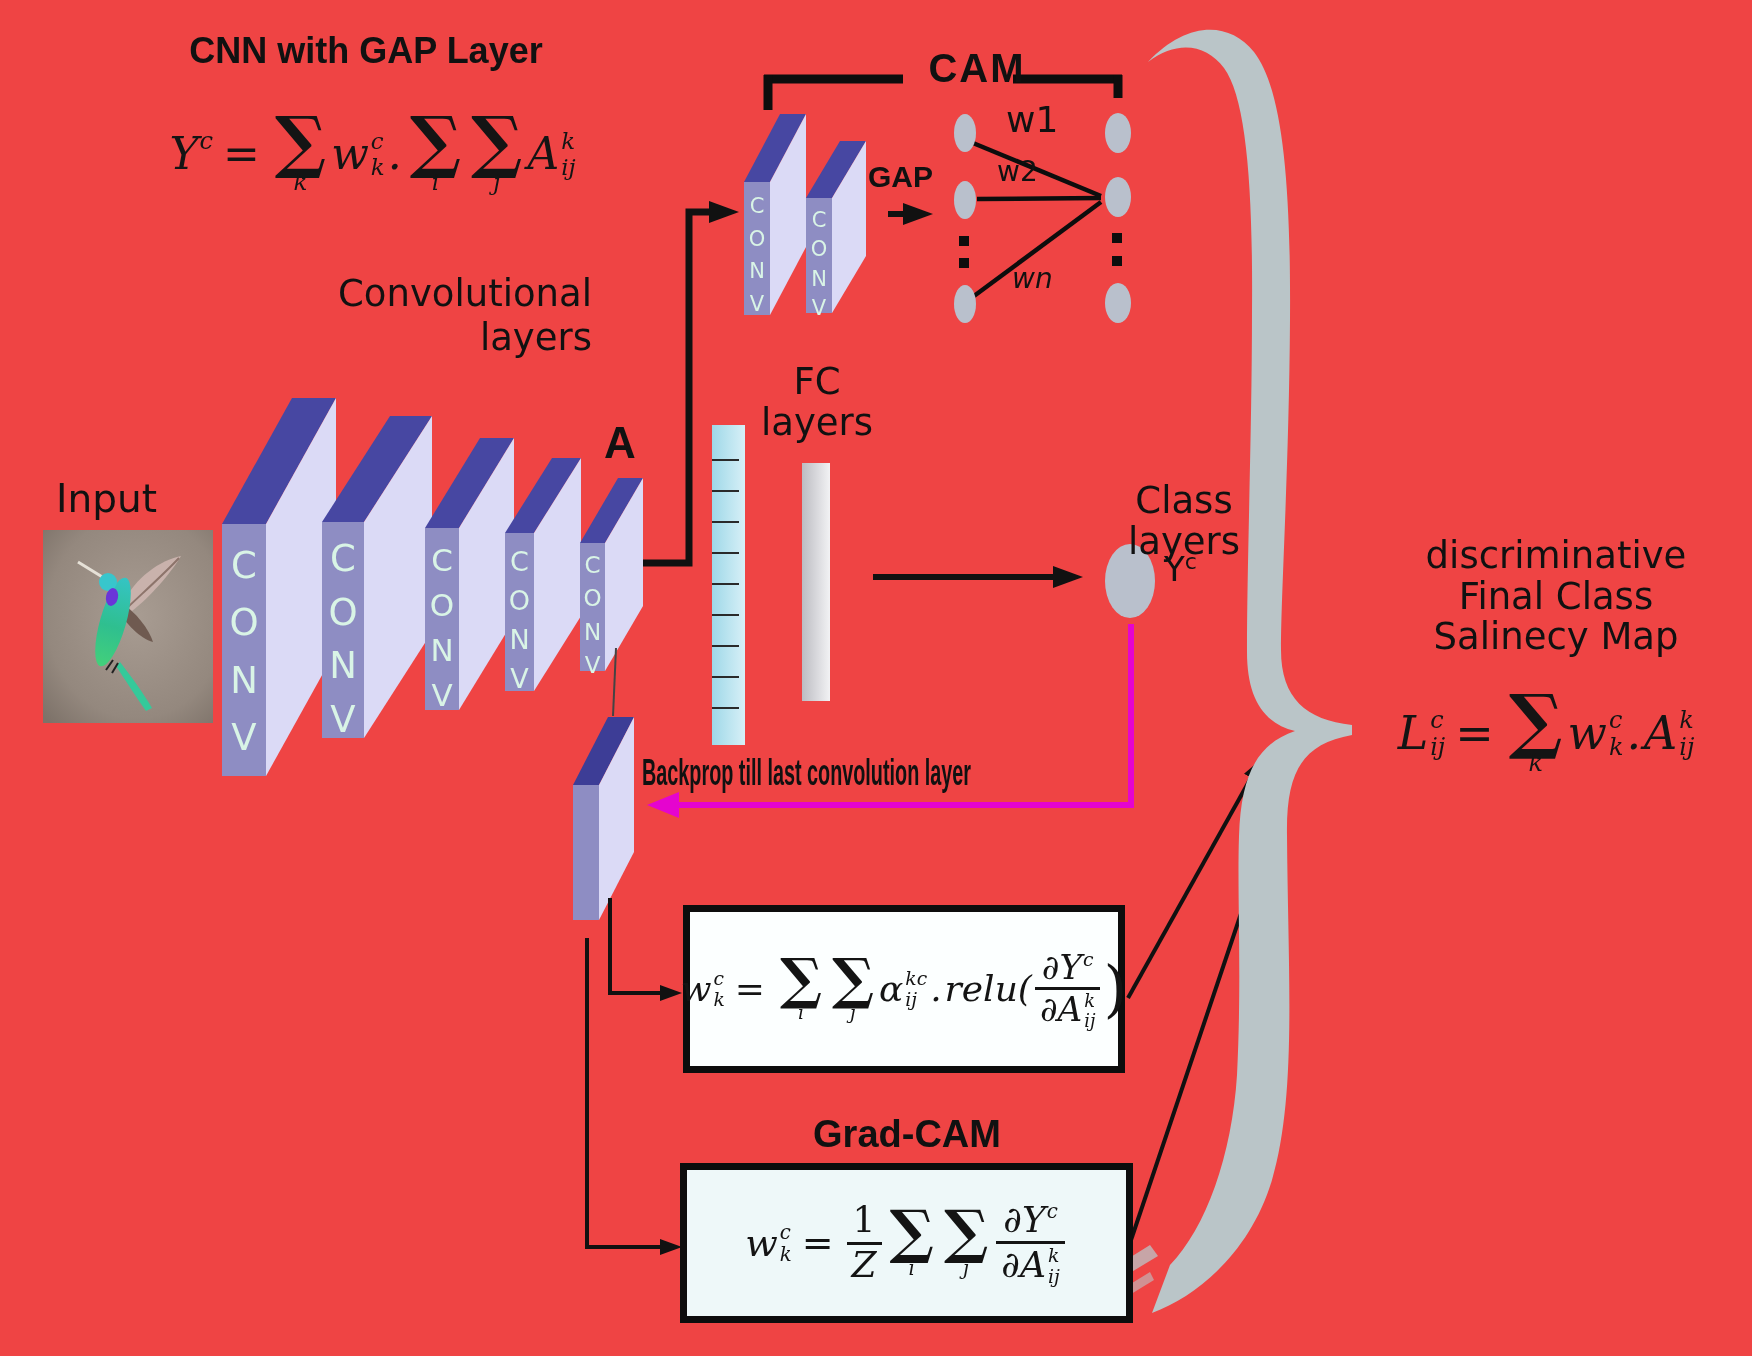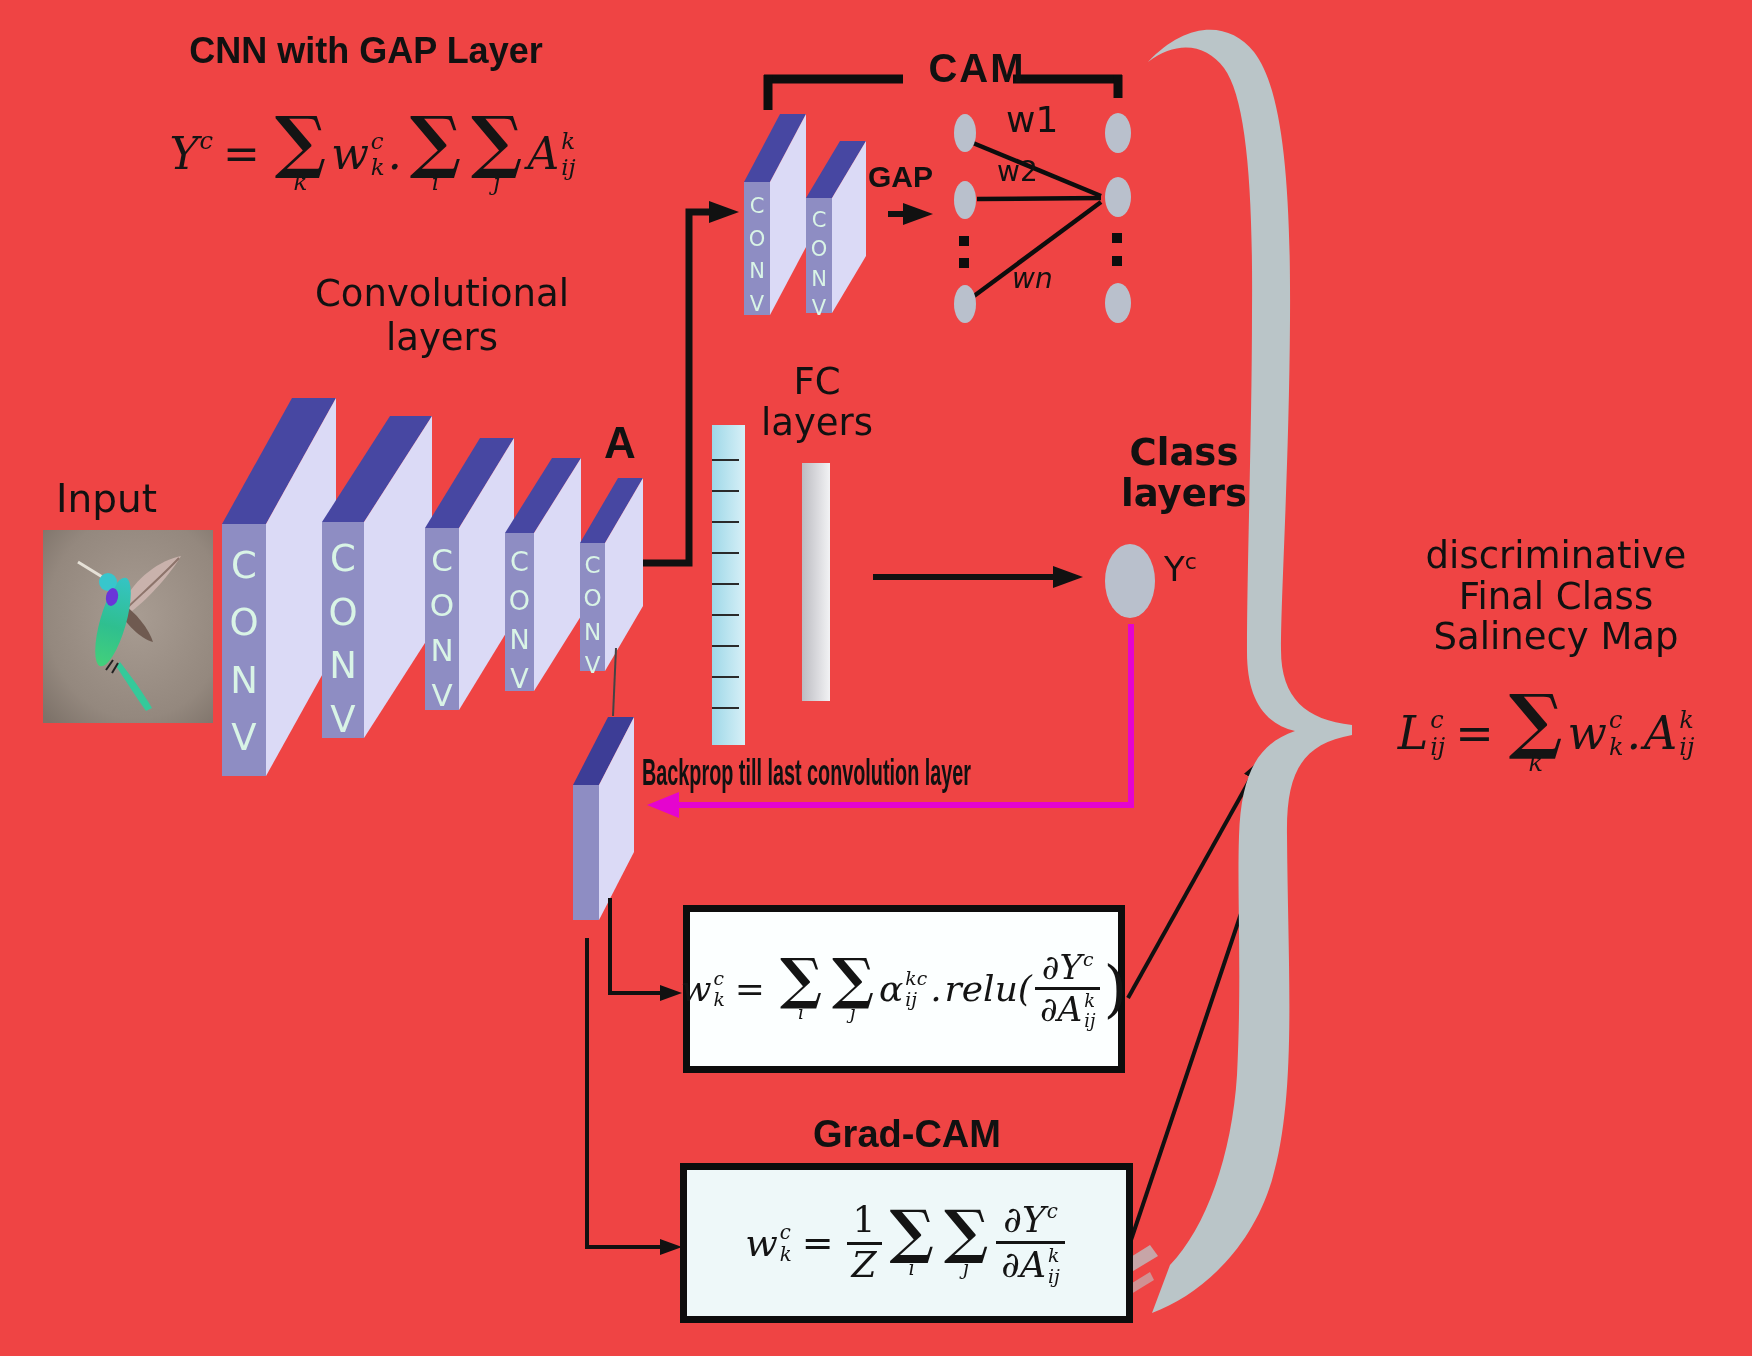--- a/index.html
+++ b/index.html
@@ -235,21 +235,21 @@
         <span class="sig">∑</span>
         <span class="lim">j</span>
       </span>
     <span class="b">A</span>
       <span class="scripts">
         <span>k</span>
         <span>ij</span>
       </span>
   </div>
 
-  <div class="lbl sans center" style="left:292px; top:272px; width:300px; font-size:37px; line-height:1.18;">
+  <div class="lbl sans center" style="left:292px; top:272px; width:300px; font-size:37px; line-height:1.18;text-align:right;">
     <div>Convolutional</div>
     <div>layers</div>
   </div>
 
   <div class="lbl sans" style="left:56px; top:476px; font-size:39px;">Input</div>
 
   <div class="lbl boldc" style="left:604px; top:418px; font-size:44px;">A</div>
 
   <div class="lbl boldc" style="left:925px; top:46px; width:104px; text-align:center; font-size:40px; letter-spacing:2px;">CAM</div>
 
@@ -257,21 +257,21 @@
 
   <div class="lbl sans" style="left:1006px; top:99px; font-size:36px;">w1</div>
   <div class="lbl sans" style="left:997px; top:155px; font-size:28px;text-align:right;">w2</div>
   <div class="lbl sans" style="left:1012px; top:262px; font-size:28px;font-style:italic;">wn</div>
 
   <div class="lbl sans center" style="left:742px; top:362px; width:150px; font-size:37px; line-height:1.1;">
     <div>FC</div>
     <div>layers</div>
   </div>
 
-  <div class="lbl sans center" style="left:1109px; top:432px; width:150px; font-size:37px; line-height:1.12;font-weight:bold;">
+  <div class="lbl sans center" style="left:1109px; top:480px; width:150px; font-size:37px; line-height:1.12;">
     <div>Class</div>
     <div>layers</div>
   </div>
 
   <div class="lbl sans" style="left:1164px; top:549px; font-size:34px;">
     <span>Y</span><span style="font-size:22px; vertical-align:super;">c</span>
   </div>
 
   <div class="lbl boldc" style="left:642px; top:752px; font-size:36px; white-space:nowrap; transform:scaleX(.55); transform-origin:left top;">Backprop till last convolution layer</div>
 

